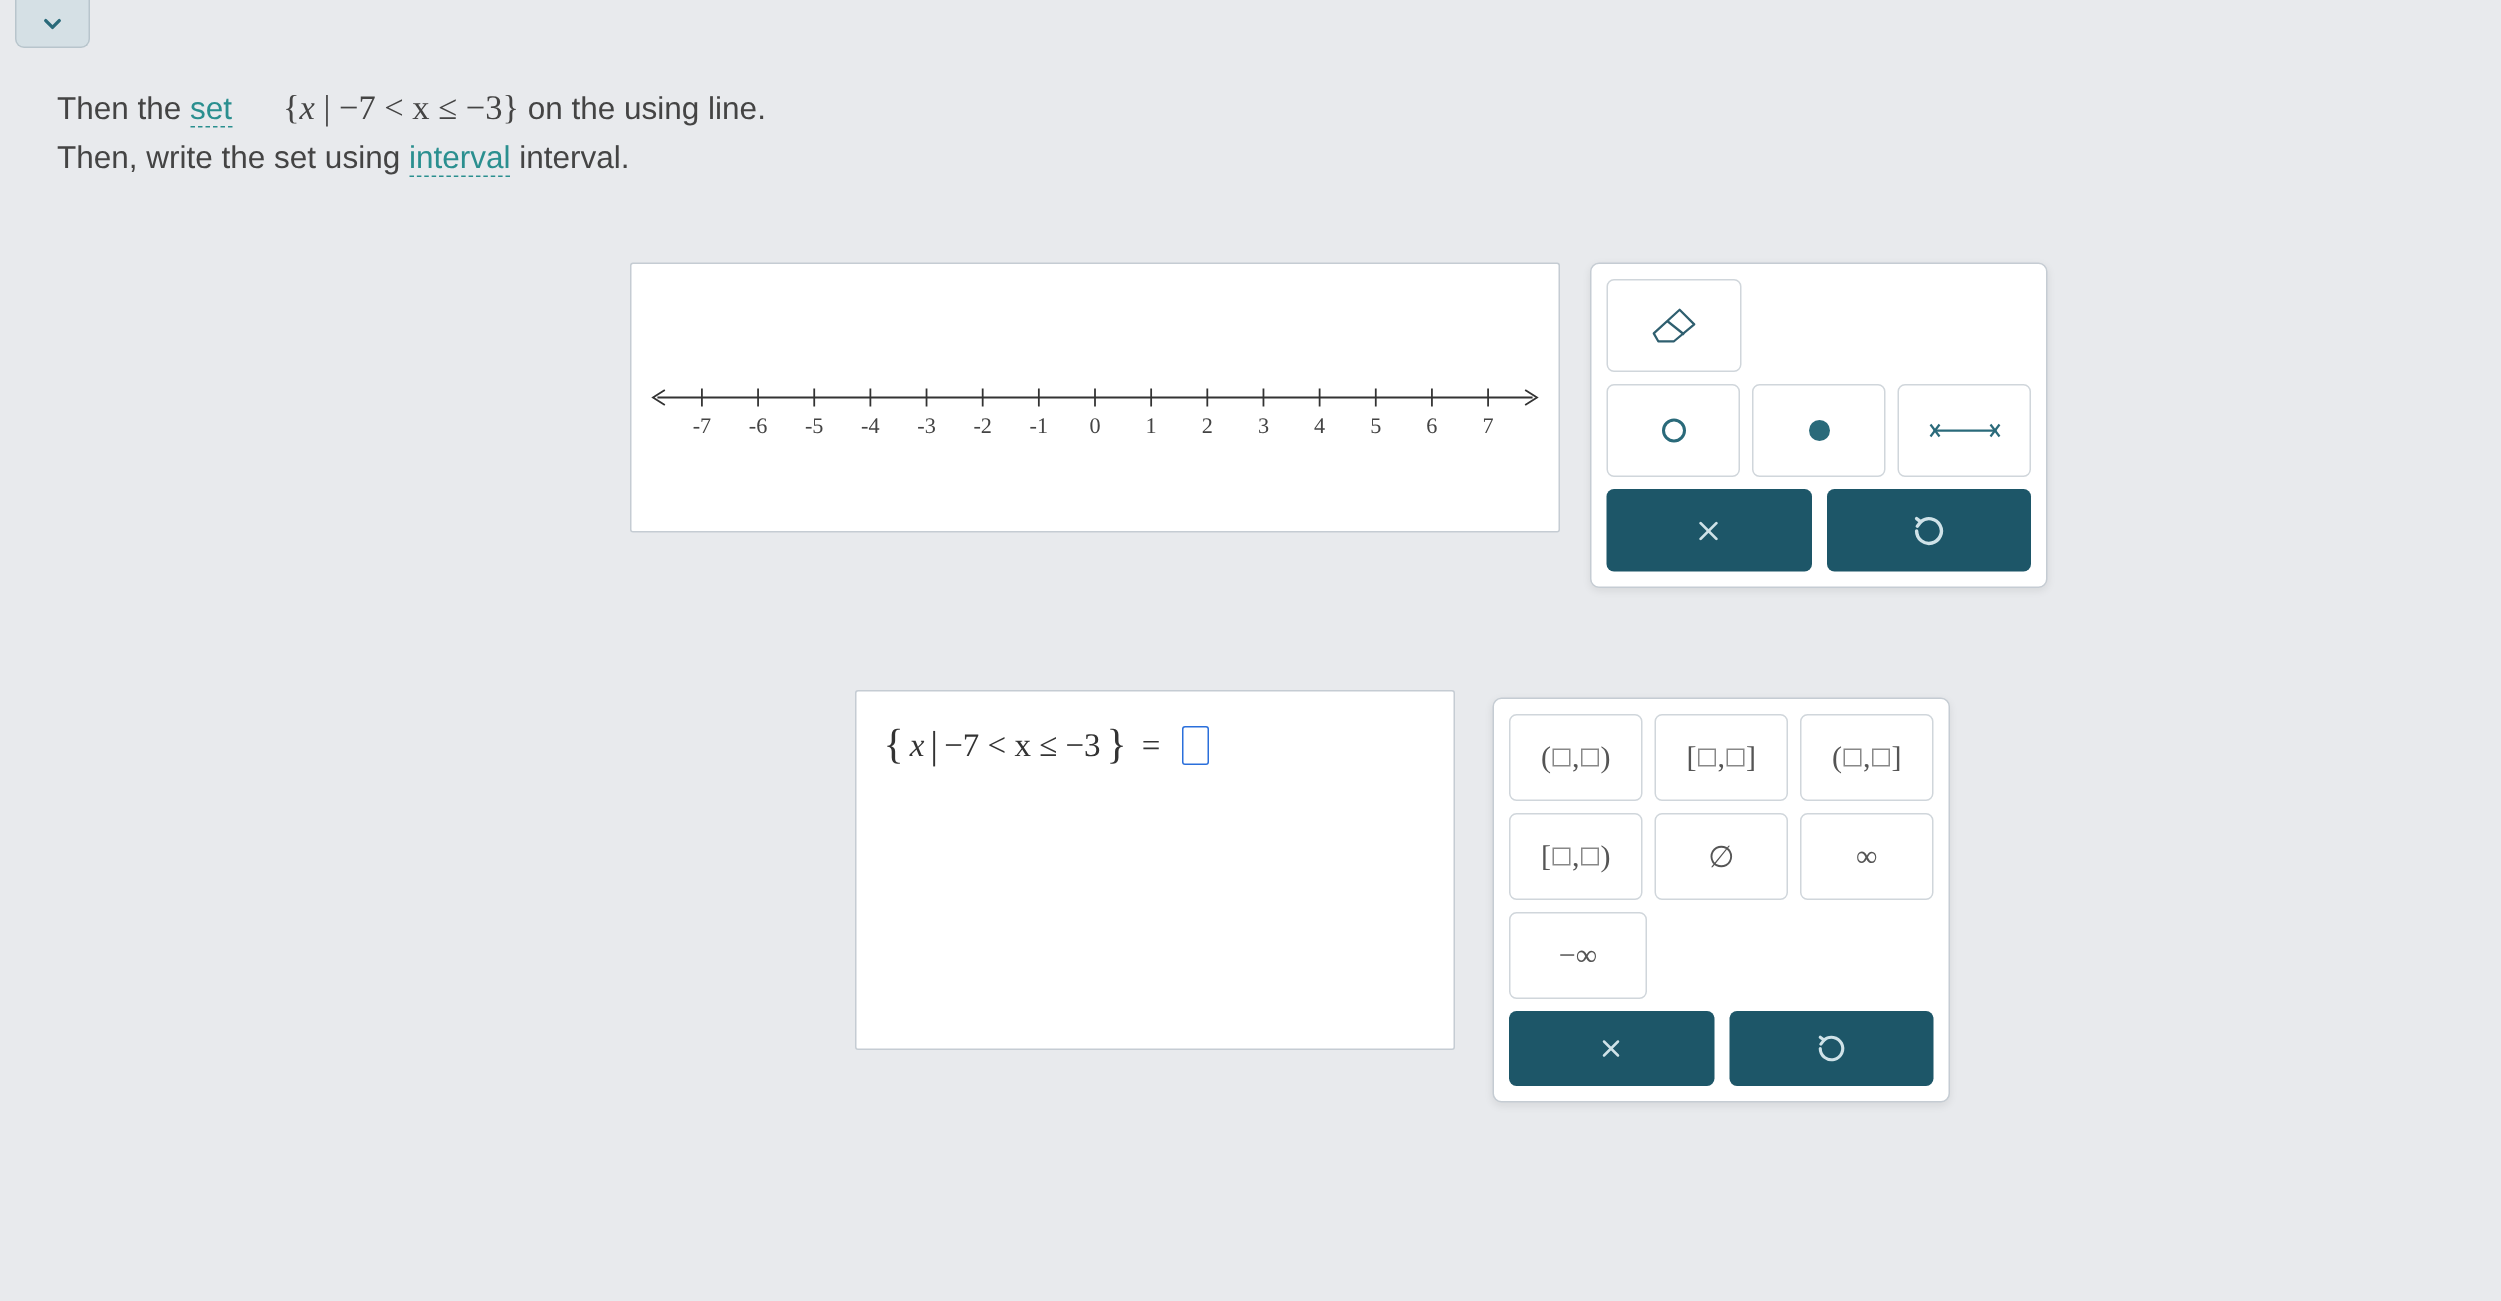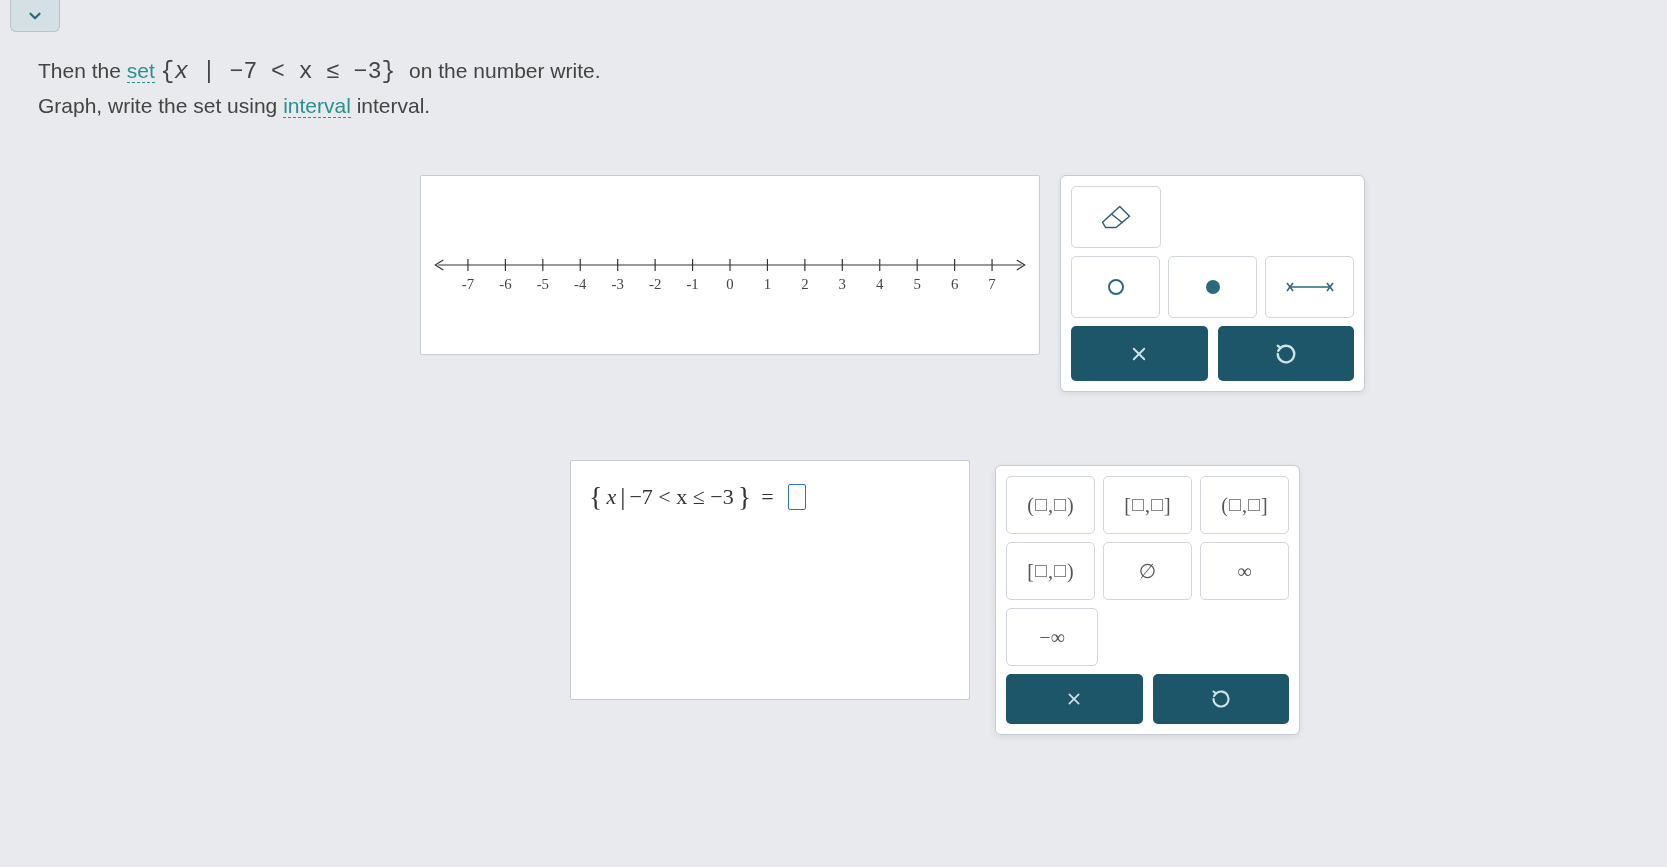--- a/index.html
+++ b/index.html
@@ -36,22 +36,23 @@
     line-height: 1.5;
     color: #444;
   }
   .question-text .link {
     color: #2a8f8f;
     border-bottom: 1px dashed #2a8f8f;
     cursor: pointer;
     margin-top: 45px;
   }
   .math-set {
-    font-family: Liberation Mono, monospace;
+    font-family: Liberation Serif, serif;
     font-size: 23px;
+    margin-left: 28px;
   }
   .math-set .mi { font-style: italic; }
   .numberline-panel {
     position: absolute;
     top: 175px;
     left: 420px;
     width: 620px;
     height: 180px;
     background: #fff;
     border: 1px solid #c5ccd3;
@@ -165,22 +166,22 @@
   <svg width="18" height="18" viewBox="0 0 24 24" fill="none" stroke="#2a6a7a" stroke-width="3" stroke-linecap="round" stroke-linejoin="round">
       <polyline points="6 9 12 15 18 9"></polyline>
     </svg>
 </div>
 
 <div class="question-text">
   <span>Then the </span><span class="link">set</span>
   <span class="math-set">
     <span>{</span><span class="mi">x</span><span> | </span><span>−7 &lt; x ≤ −3</span><span>}</span>
   </span>
-  <span> on the number write.</span><br>
-  <span>Graph, write the set using </span><span class="link">interval</span><span> interval.</span>
+  <span> on the using line.</span><br>
+  <span>Then, write the set using </span><span class="link">interval</span><span> interval.</span>
 </div>
 
 <div class="numberline-panel">
   <svg class="numberline-svg" viewBox="0 0 620 180">
     <line x1="15" y1="90" x2="605" y2="90" stroke="#333" stroke-width="1.2"></line>
     <polyline points="20,85 12,90 20,95" fill="none" stroke="#333" stroke-width="1.2"></polyline>
     <polyline points="600,85 608,90 600,95" fill="none" stroke="#333" stroke-width="1.2"></polyline>
 
     <g id="nl-ticks">
         <line x1="45" x2="45" y1="84" y2="96" stroke="#333" stroke-width="1.2"></line>

